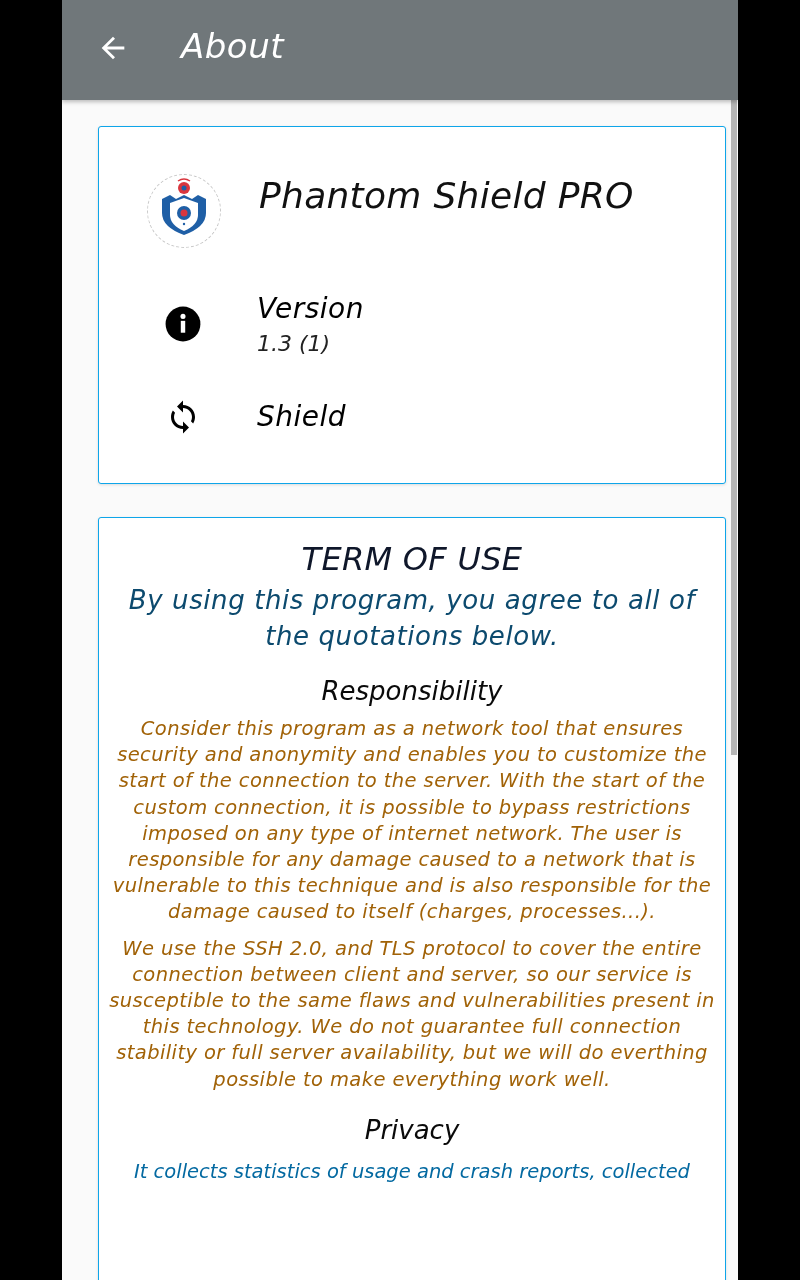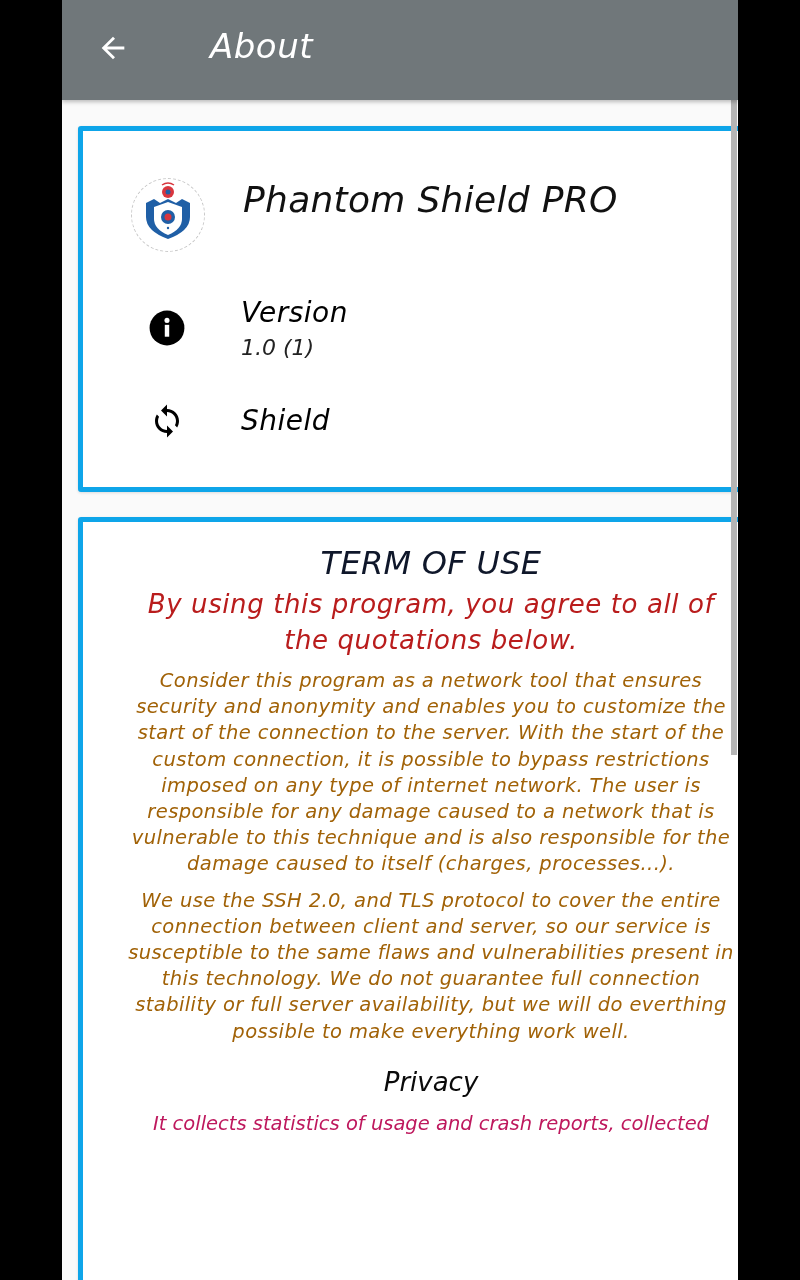--- a/index.html
+++ b/index.html
@@ -36,21 +36,21 @@
       top: 27px;
       width: 46px;
       height: 46px;
       display: flex;
       align-items: center;
       justify-content: center;
       cursor: pointer;
     }
     .appbar-title {
       position: absolute;
-      left: 148px;
+      left: 119px;
       top: 26px;
       font-size: 34px;
       font-style: italic;
       color: #ffffff;
       letter-spacing: 0.5px;
       font-family: "DejaVu Sans", sans-serif;
       font-weight: normal;
     }
     .scroll-area {
       position: absolute;
@@ -63,27 +63,26 @@
       position: absolute;
       right: 1px;
       top: 100px;
       width: 6px;
       height: 655px;
       background: #b5b5b5;
       z-index: 4;
     }
     .card {
       position: absolute;
-      left: 16px;
+      left: 36px;
       width: 626px;
       background: #ffffff;
-      border: 5px solid #0ea5e9;
+      border: 1px solid #0ea5e9;
       border-radius: 3px;
       box-shadow: 0 1px 3px rgba(0,0,0,0.12);
-      padding-left: 35px;
     }
     .card-app {
       top: 26px;
       height: 356px;
     }
     .app-logo {
       position: absolute;
       left: 48px;
       top: 47px;
       width: 72px;
@@ -148,21 +147,21 @@
       margin-top: 22px;
       font-size: 32px;
       font-style: italic;
       color: #0f172a;
       letter-spacing: 0.3px;
     }
     .terms-intro {
       margin: 4px 18px 0 18px;
       font-size: 26px;
       font-style: italic;
-      color: #b91c1c;
+      color: #0c4a6e;
       line-height: 36px;
       letter-spacing: 0.6px;
     }
     .section-title {
       margin-top: 22px;
       font-size: 26px;
       font-style: italic;
       color: #0a0a0a;
       font-weight: normal;
     }
@@ -171,21 +170,21 @@
       font-size: 19.5px;
       font-style: italic;
       color: #a16207;
       line-height: 26.2px;
       letter-spacing: 0.4px;
     }
     .section-privacy-body {
       margin: 14px 10px 12px 10px;
       font-size: 19.5px;
       font-style: italic;
-      color: #be185d;
+      color: #0369a1;
       line-height: 26px;
       white-space: nowrap;
       overflow: hidden;
     }
   </style>
 </head>
 <body>
 
 <div class="frame">
 
@@ -221,35 +220,36 @@
       <div class="app-name">Phantom Shield PRO</div>
 
       <div class="row-icon row-version-icon">
         <svg width="38" height="38" viewBox="0 0 24 24">
           <circle cx="12" cy="12" r="11" fill="#000000"></circle>
           <rect x="10.6" y="10" width="2.8" height="7.5" fill="#ffffff"></rect>
           <circle cx="12" cy="7.2" r="1.6" fill="#ffffff"></circle>
         </svg>
       </div>
       <div class="row-label version-label">Version</div>
-      <div class="version-value">1.0 (1)</div>
+      <div class="version-value">1.3 (1)</div>
 
       <div class="guide-row-hit"></div>
       <div class="row-icon row-guide-icon">
         <svg width="36" height="36" viewBox="0 0 24 24">
           <path d="M12 4V1L8 5l4 4V6c3.31 0 6 2.69 6 6 0 1.01-.25 1.97-.7 2.8l1.46 1.46C19.54 15.03 20 13.57 20 12c0-4.42-3.58-8-8-8zm0 14c-3.31 0-6-2.69-6-6 0-1.01.25-1.97.7-2.8L5.24 7.74C4.46 8.97 4 10.43 4 12c0 4.42 3.58 8 8 8v3l4-4-4-4v3z" fill="#000000"></path>
         </svg>
       </div>
       <div class="row-label guide-label">Shield</div>
     </div>
 
     <div class="card card-terms">
       <div class="terms-title">TERM OF USE</div>
       <div class="terms-intro">By using this program, you agree to all of the quotations below.</div>
 
+      <div class="section-title">Responsibility</div>
       <div class="section-body">Consider this program as a network tool that ensures security and anonymity and enables you to customize the start of the connection to the server. With the start of the custom connection,  it is possible to bypass restrictions imposed on any type of internet network. The user is responsible for any damage caused to a network that is vulnerable to this technique and is also responsible for the damage caused to itself (charges, processes...).</div>
 
       <div class="section-body">We use the SSH 2.0, and TLS protocol to cover the entire connection between client and server, so our service is susceptible to the same flaws and vulnerabilities present in this technology. We do not guarantee full connection stability or full server availability, but we will do everthing possible to make everything work well.</div>
 
       <div class="section-title">Privacy</div>
       <div class="section-privacy-body">It collects statistics of usage and crash reports, collected</div>
     </div>
 
   </div>
 </div>

